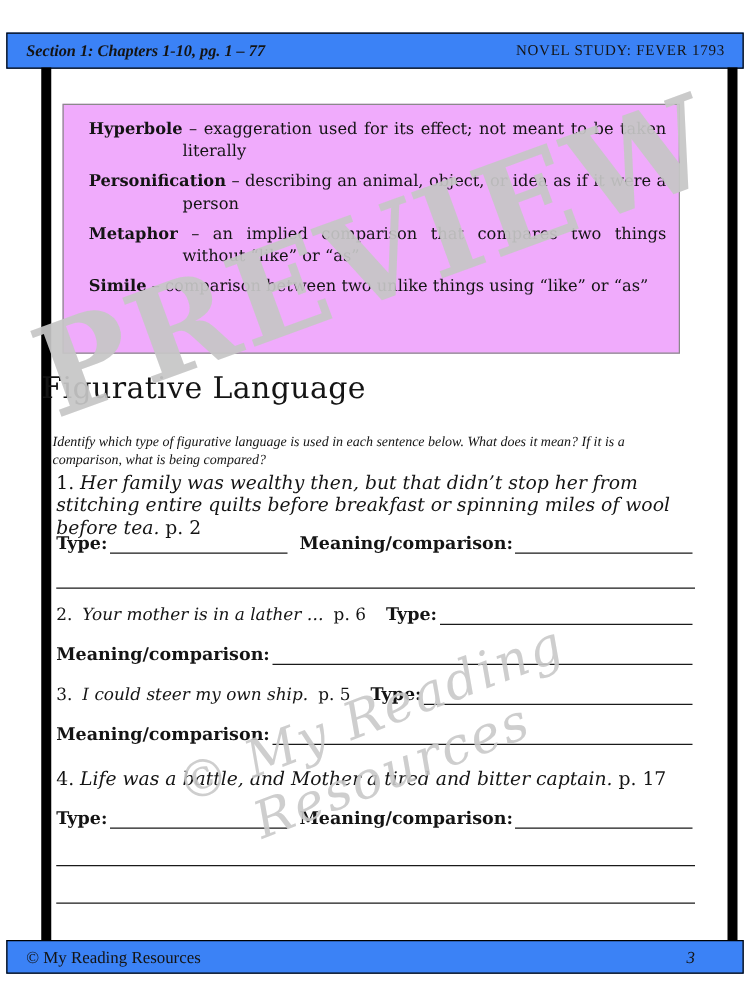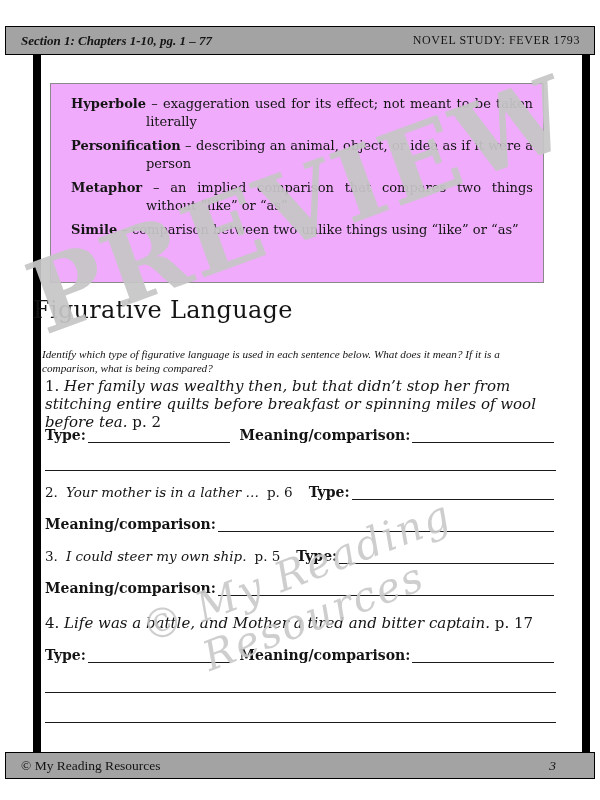--- a/index.html
+++ b/index.html
@@ -5,21 +5,21 @@
   html,body { margin:0; padding:0; background:#ffffff; }
   .page {
     position:relative; width:600px; height:800px; background:#ffffff;
     font-family:"DejaVu Serif", serif; color:#141414; overflow:hidden;
     outline:1px solid #d9d9d9;
   }
 
   
   .hf-box {
     position:absolute; left:5px; width:590px; box-sizing:border-box;
-    border:1.6px solid #000; background:#a3a3a3;
+    border:1.6px solid #000; background:#3b82f6;
     display:flex; align-items:center; justify-content:space-between;
   }
   .header-box { top:26px; height:29px; padding:0 14px 0 15px; }
   .footer-box { top:752px; height:27px; padding:0 38px 0 15px; }
   .header-left  { font-family:"Liberation Serif", serif; font-style:italic; font-weight:bold; font-size:13px; }
   .header-right { font-family:"Liberation Serif", serif; font-size:12px; letter-spacing:0.6px; }
   .footer-left  { font-family:"Liberation Serif", serif; font-size:13.5px; }
   .footer-page  { font-family:"Liberation Serif", serif; font-style:italic; font-size:13.5px; }
 
   

